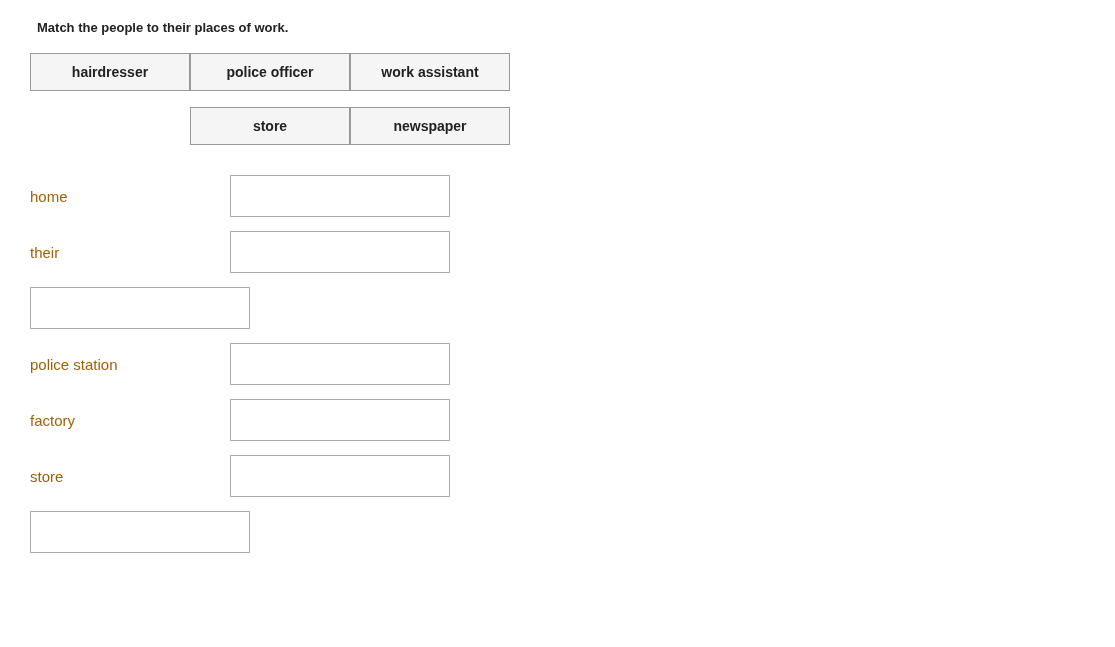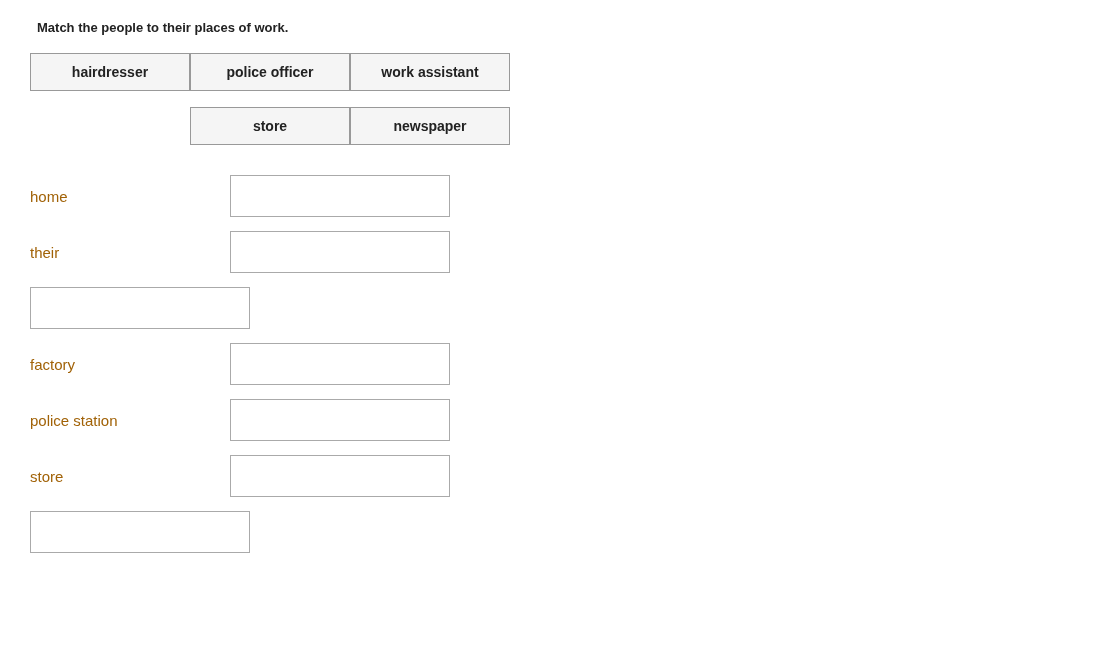--- a/index.html
+++ b/index.html
@@ -99,25 +99,25 @@
       <div class="answer-box"></div>
     </div>
     <div class="match-row">
       <div class="place-label">their</div>
       <div class="answer-box"></div>
     </div>
     <div class="match-row">
       <div class="answer-box"></div>
     </div>
     <div class="match-row">
-      <div class="place-label">factory</div>
+      <div class="place-label">police station</div>
       <div class="answer-box"></div>
     </div>
     <div class="match-row">
-      <div class="place-label">police station</div>
+      <div class="place-label">factory</div>
       <div class="answer-box"></div>
     </div>
     <div class="match-row">
       <div class="place-label">store</div>
       <div class="answer-box"></div>
     </div>
     <div class="match-row">
       <div class="answer-box"></div>
     </div>
   </div>

